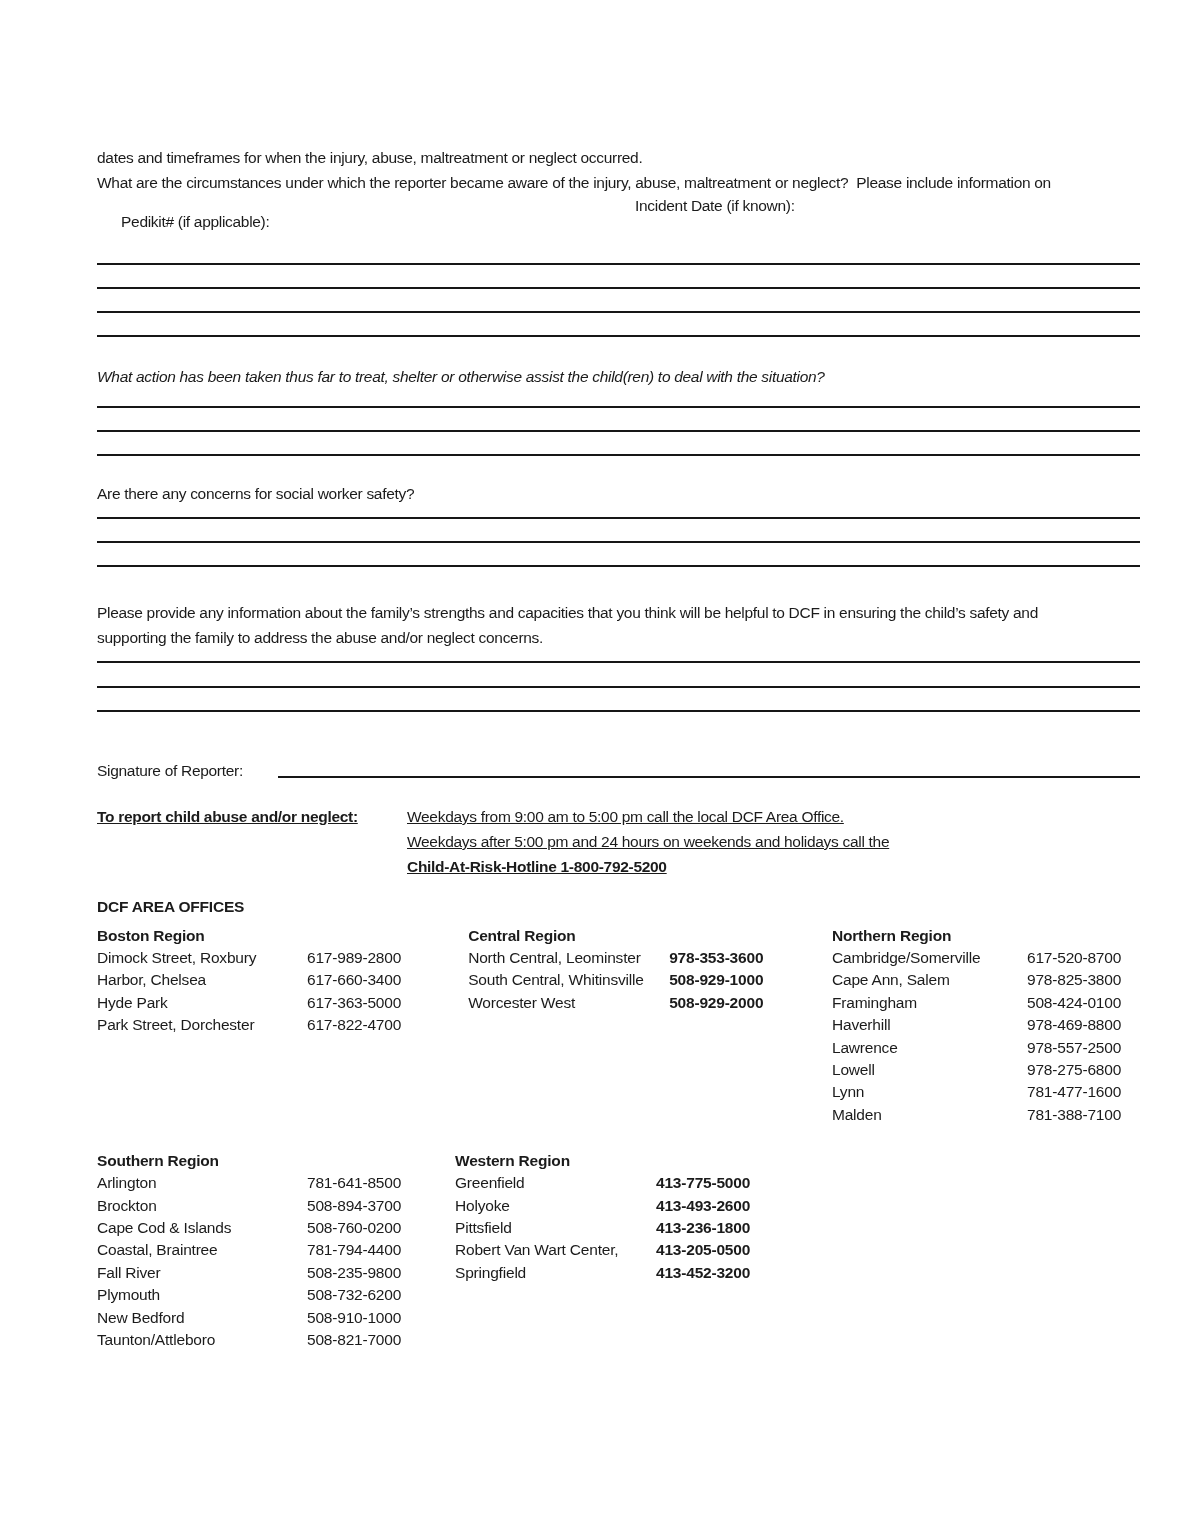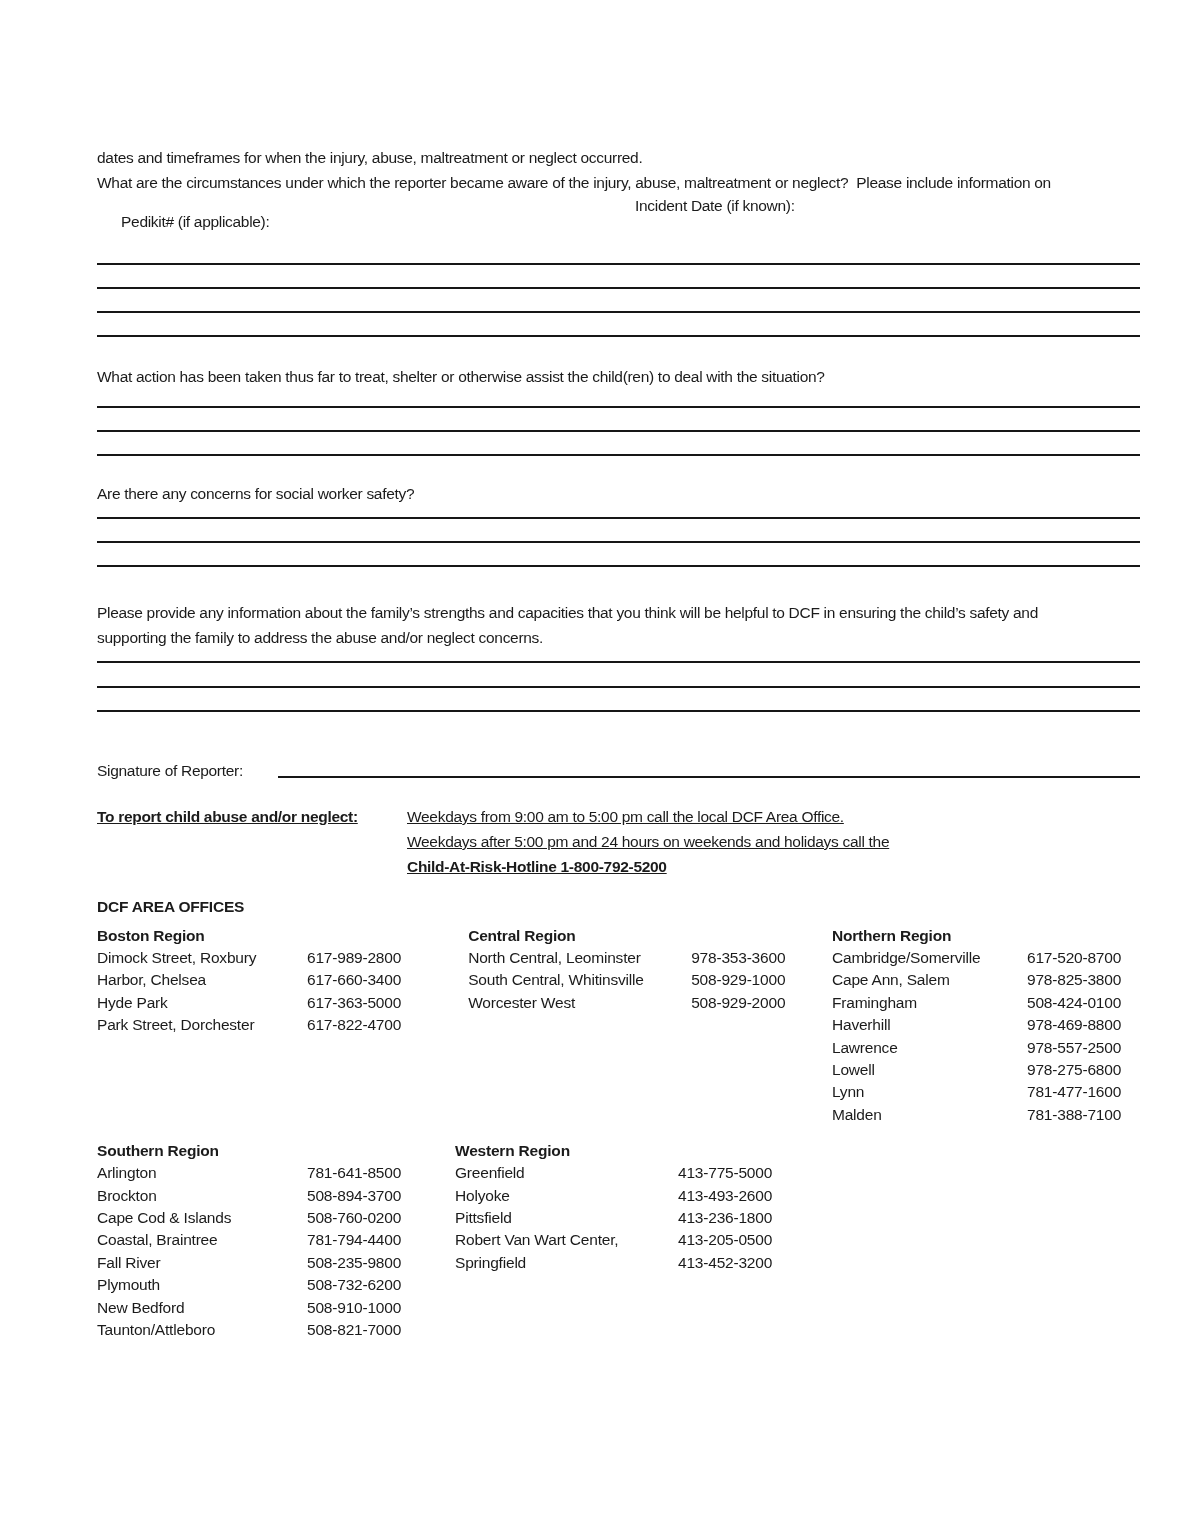--- a/index.html
+++ b/index.html
@@ -31,29 +31,29 @@
 
   .report-block { display:flex; margin-top:23px; font-size:15.5px; letter-spacing:-0.3px; line-height:25px;text-decoration:underline; }
   .report-label { width:310px; font-weight:bold; }
   .report-lines .line { white-space:pre; }
   .bold { font-weight:bold; }
 
   .dcf-title { margin-top:18px; font-size:15.5px; font-weight:bold; letter-spacing:-0.2px; line-height:20px; }
 
   .regions-row { display:flex; }
   .regions-row.first { margin-top:7px;gap:42px; }
-  .regions-row.second { margin-top:13px; }
+  .regions-row.second { margin-top:23px; }
   .region-col-a { width:358px; }
   .region-col-b { width:350px; }
   .region-col-c { width:335px; }
   .region-header { font-weight:bold; font-size:15.5px; letter-spacing:-0.2px; line-height:23px; }
   .office-row { position:relative; font-size:15.5px; letter-spacing:-0.2px; line-height:22.4px; white-space:pre; }
   .office-phone { position:absolute; top:0; }
   .region-col-a .office-phone { left:210px; }
-  .region-col-b .office-phone { left:223px; }
+  .region-col-b .office-phone { left:201px;font-weight:bold; }
   .region-col-c .office-phone { left:195px; }
   .indent { padding-left:13px; }
 </style>
 </head>
 <body>
 
 <div class="page">
   <div class="content">
 
     <div class="para">
@@ -63,21 +63,21 @@
 
     <div class="pedikit-row">
       <span>Pedikit# (if applicable):</span>
       <span class="incident-label">Incident Date (if known):</span>
     </div>
 
     <div class="rule" style="margin-top:22px;"></div>
     <div class="rule" style="margin-top:22px;"></div>
     <div class="rule" style="margin-top:22px;"></div>
 
-    <div class="para" style="margin-top:27px;">
+    <div class="para" style="margin-top:27px;font-style:italic;">
       <div class="line">What action has been taken thus far to treat, shelter or otherwise assist the child(ren) to deal with the situation?</div>
     </div>
 
     <div class="rule" style="margin-top:17px;"></div>
     <div class="rule" style="margin-top:22px;"></div>
     <div class="rule" style="margin-top:22px;"></div>
 
     <div class="para" style="margin-top:25px;">
       <div class="line">Are there any concerns for social worker safety?</div>
     </div>

